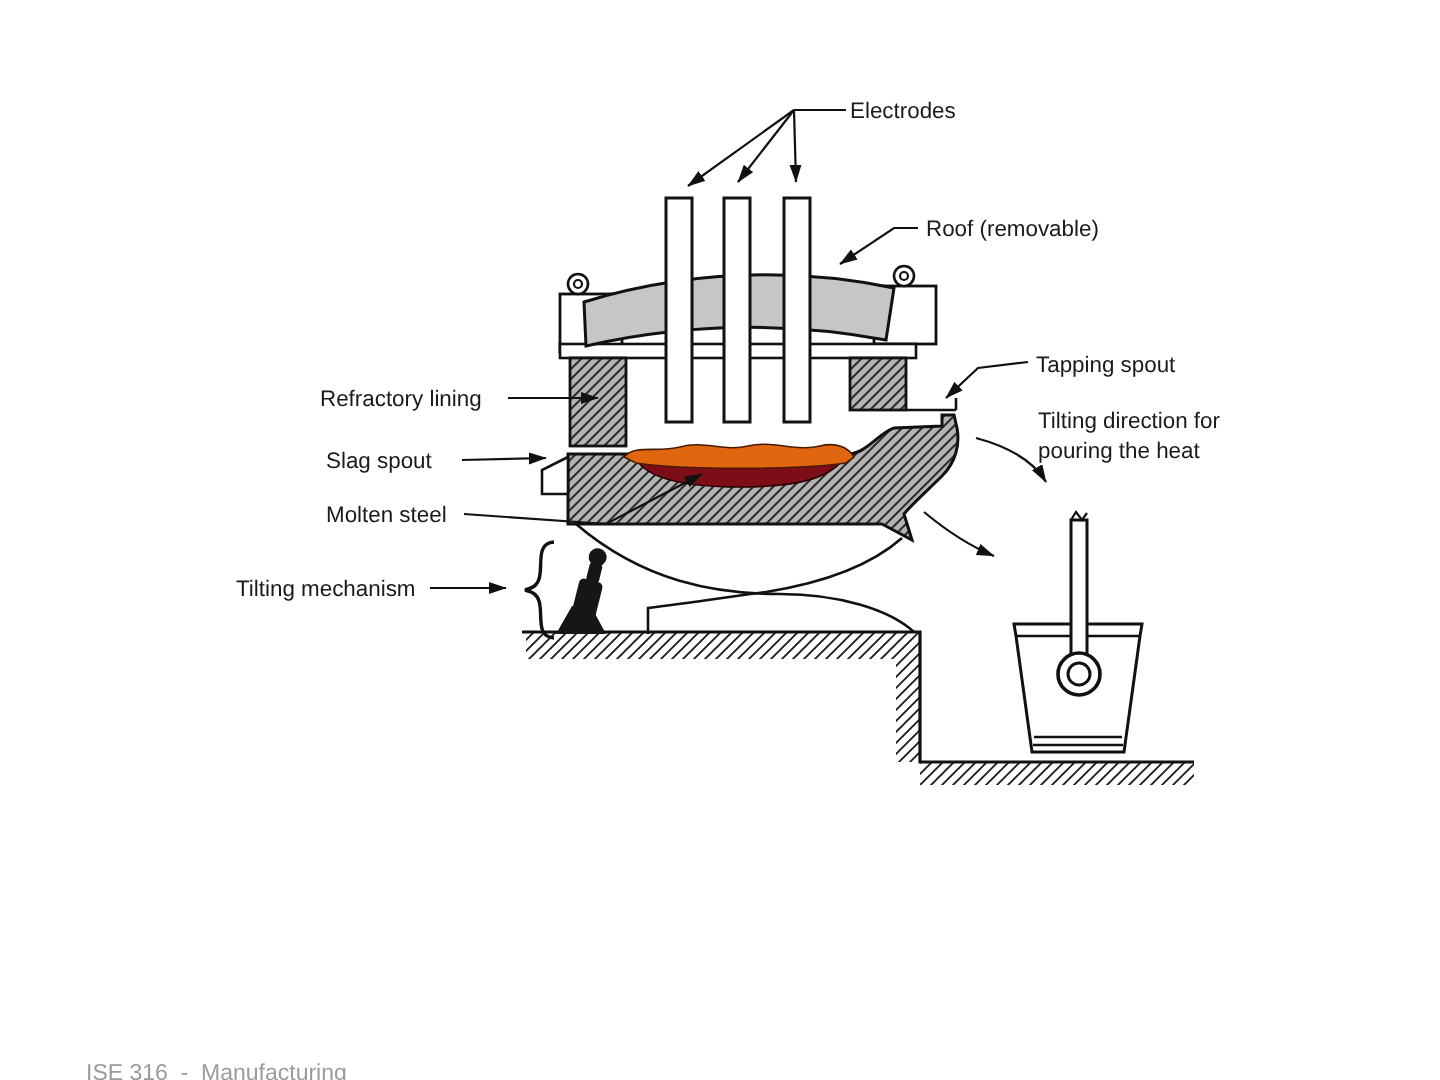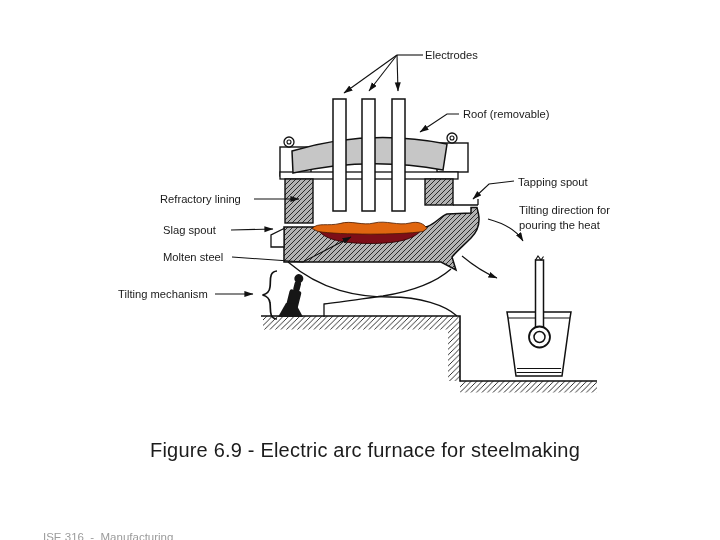--- a/index.html
+++ b/index.html
@@ -123,19 +123,18 @@
     <text x="160" y="203">Refractory lining</text>
     <text x="163" y="234">Slag spout</text>
     <text x="163" y="261">Molten steel</text>
     <text x="518" y="186">Tapping spout</text>
     <text x="519" y="214">Tilting direction for</text>
     <text x="519" y="229">pouring the heat</text>
     <text x="118" y="298">Tilting mechanism</text>
   </g>
 </svg>
 
-<div class="caption">Figure 6.9 - Electric arc furnace for steelmaking</div>
 
 <div class="footer">
   <div>ISE 316  -  Manufacturing</div>
   
 </div>
 </div>
 
 </body></html>

